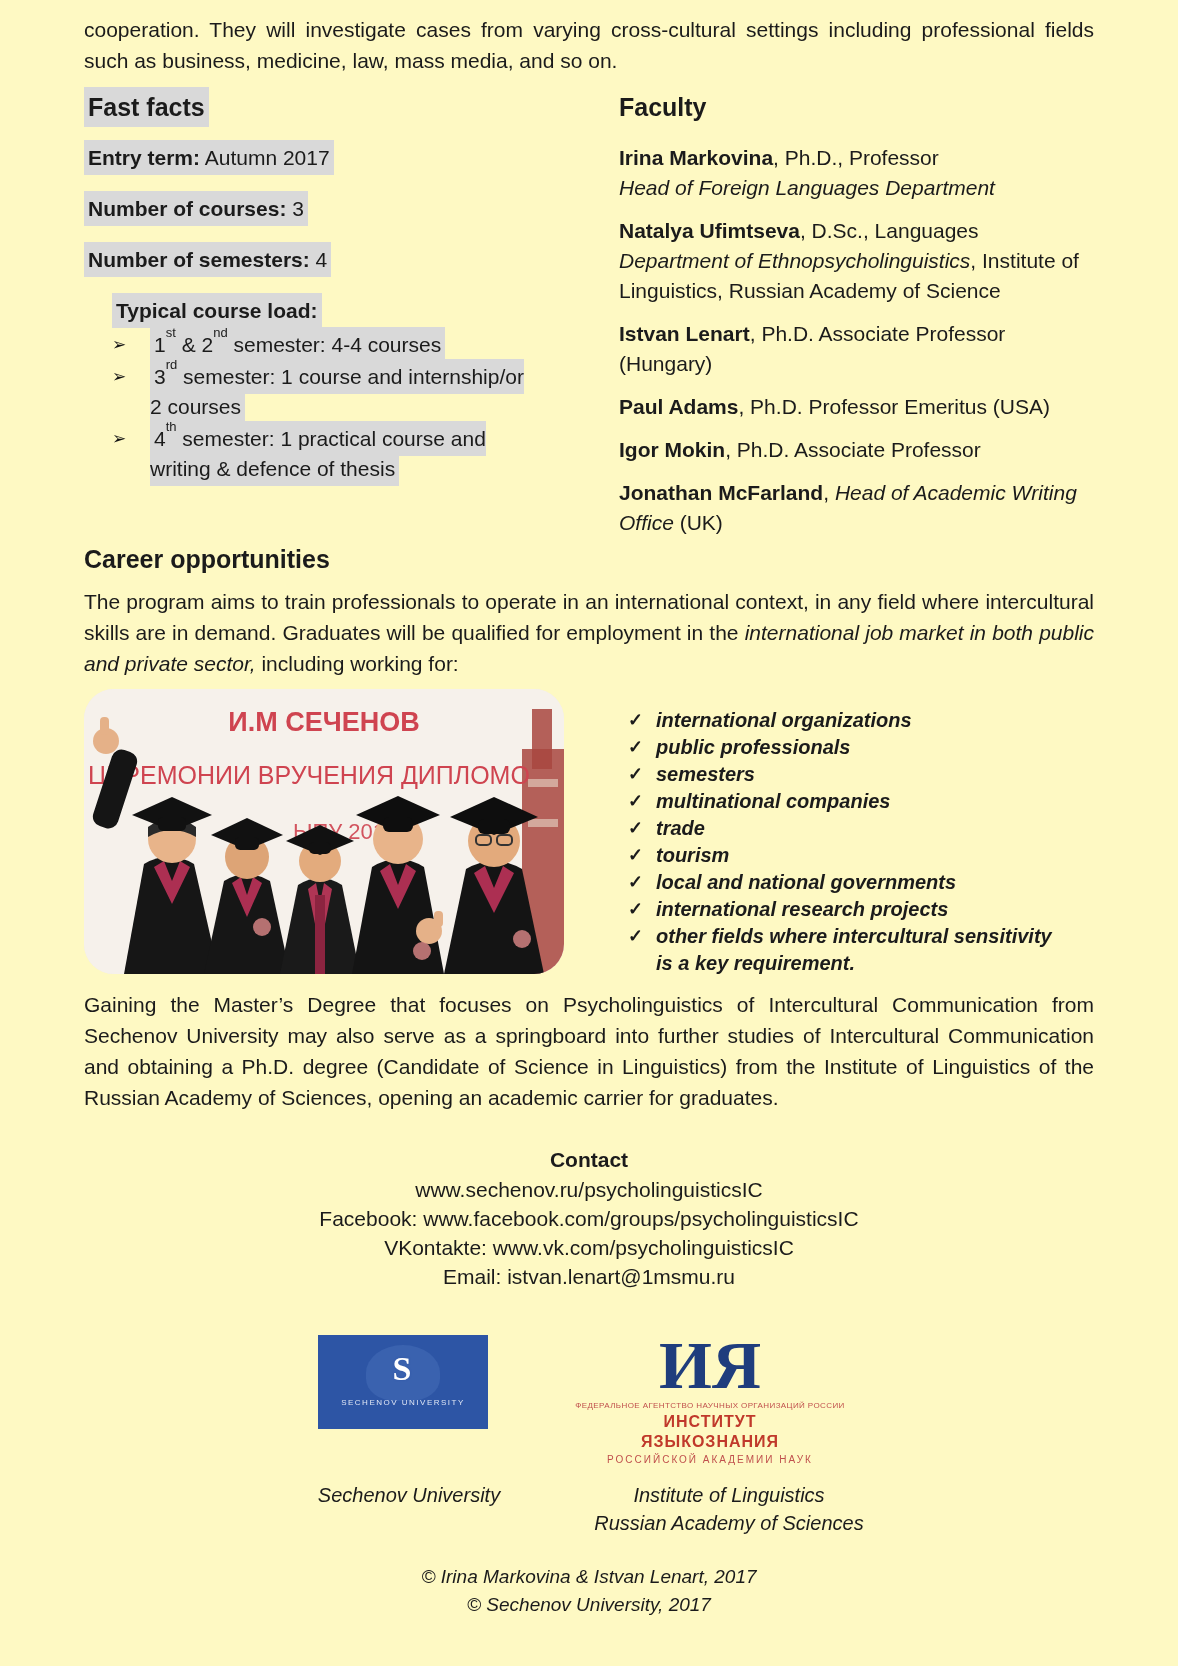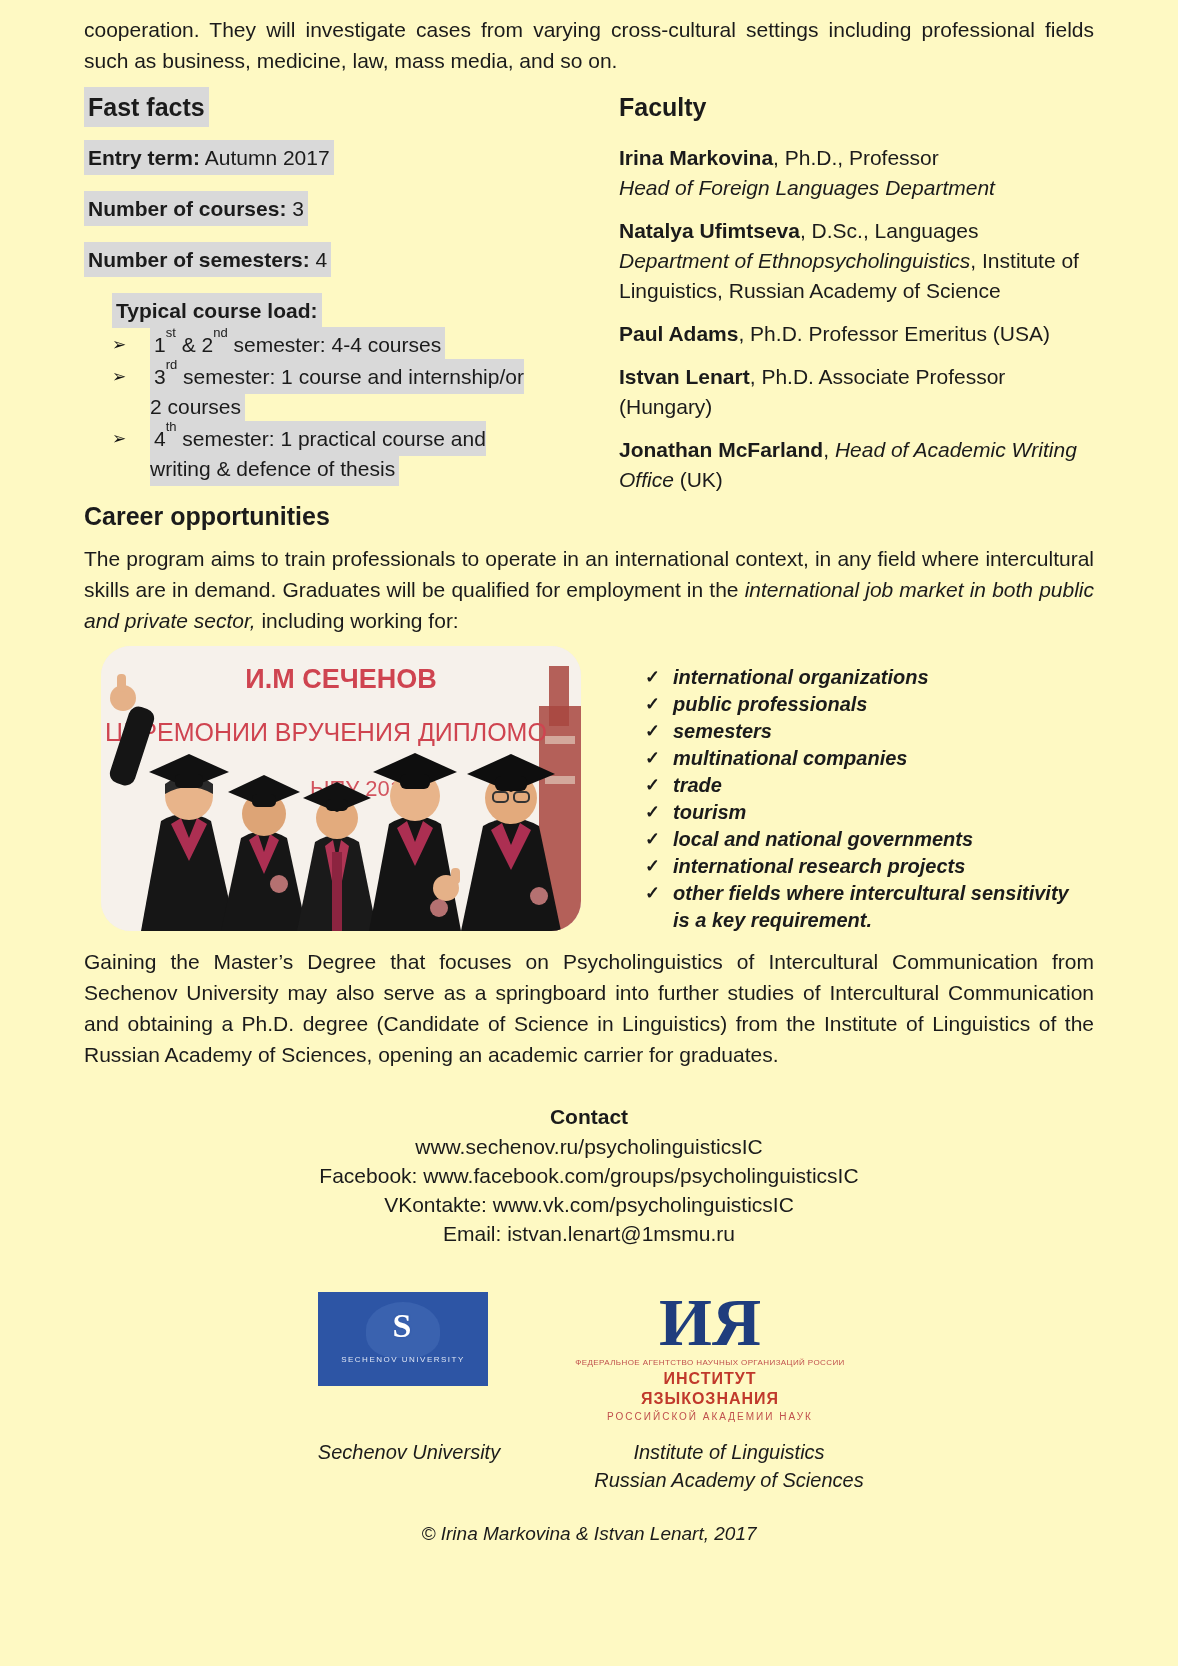--- a/index.html
+++ b/index.html
@@ -30,21 +30,21 @@
 
   .faculty-entry{margin-top:13px;font-size:21px;line-height:30px;}
   .faculty-entry:first-of-type{margin-top:21px;}
   .fname{font-weight:bold;}
   .fitalic{font-style:italic;}
 
   .career-head{margin-top:6px;}
   .career-lead{margin-top:12px;}
   .ital{font-style:italic;}
 
-  .photo-row{display:flex;margin-top:10px;justify-content:center;}
+  .photo-row{display:flex;margin-top:10px;}
   .photo-wrap{flex:0 0 480px;width:480px;height:285px;border-radius:30px;overflow:hidden;background:#f3ede4;}
   .check-list{margin:18px 0 0 64px;padding:0;list-style:none;}
   .check-item{display:flex;align-items:flex-start;font-size:20px;line-height:27px;font-weight:bold;font-style:italic;width:432px;}
   .check-mark{flex:0 0 28px;font-weight:bold;font-style:normal;font-size:18px;}
   .check-text{flex:1 1 auto;}
 
   .closing{margin-top:12px;}
 
   .contact{margin-top:32px;text-align:center;font-size:21px;line-height:29px;}
   .contact-title{font-weight:bold;font-size:21px;line-height:30px;}
@@ -100,22 +100,23 @@
           </li>
         </ul>
       </div>
     </div>
 
     <div class="col-right">
       <h2>Faculty</h2>
 
       <p class="faculty-entry"><span class="fname">Irina Markovina</span><span>, Ph.D., Professor</span><br><span class="fitalic">Head of Foreign Languages Department</span></p>
       <p class="faculty-entry"><span class="fname">Natalya Ufimtseva</span><span>, D.Sc., Languages</span><br><span class="fitalic">Department of Ethnopsycholinguistics</span><span>, Institute of Linguistics, Russian Academy of Science</span></p>
+      <p class="faculty-entry"><span class="fname">Istvan Lenart</span><span>, Ph.D. Associate Professor</span><br><span>(Hungary)</span></p>
       <p class="faculty-entry"><span class="fname">Paul Adams</span><span>, Ph.D. Professor Emeritus (USA)</span></p>
-      <p class="faculty-entry"><span class="fname">Istvan Lenart</span><span>, Ph.D. Associate Professor</span><br><span>(Hungary)</span></p>
+      <p class="faculty-entry"><span class="fname">Igor Mokin</span><span>, Ph.D. Associate Professor</span></p>
       <p class="faculty-entry"><span class="fname">Jonathan McFarland</span><span>, </span><span class="fitalic">Head of Academic Writing Office</span><span> (UK)</span></p>
     </div>
   </div>
 
   <h2 class="career-head">Career opportunities</h2>
 
   <p class="body-text just career-lead"><span>The program aims to train professionals to operate in an international context, in any field where intercultural skills are in demand. Graduates will be qualified for employment in the </span><span class="ital">international job market in both public and private sector,</span><span> including working for:</span></p>
 
   <div class="photo-row">
 
@@ -251,15 +252,16 @@
     </div>
   </div>
 
   <div class="captions">
     <div class="cap-cell-1">Sechenov University</div>
     <div class="cap-cell-2"><span>Institute of Linguistics</span><br><span>Russian Academy of Sciences</span></div>
   </div>
 
   <div class="footer">
     <div>© Irina Markovina &amp; Istvan Lenart, 2017</div>
+    <div>© Sechenov University, 2017</div>
   </div>
 
 </div>
 
 </body></html>

